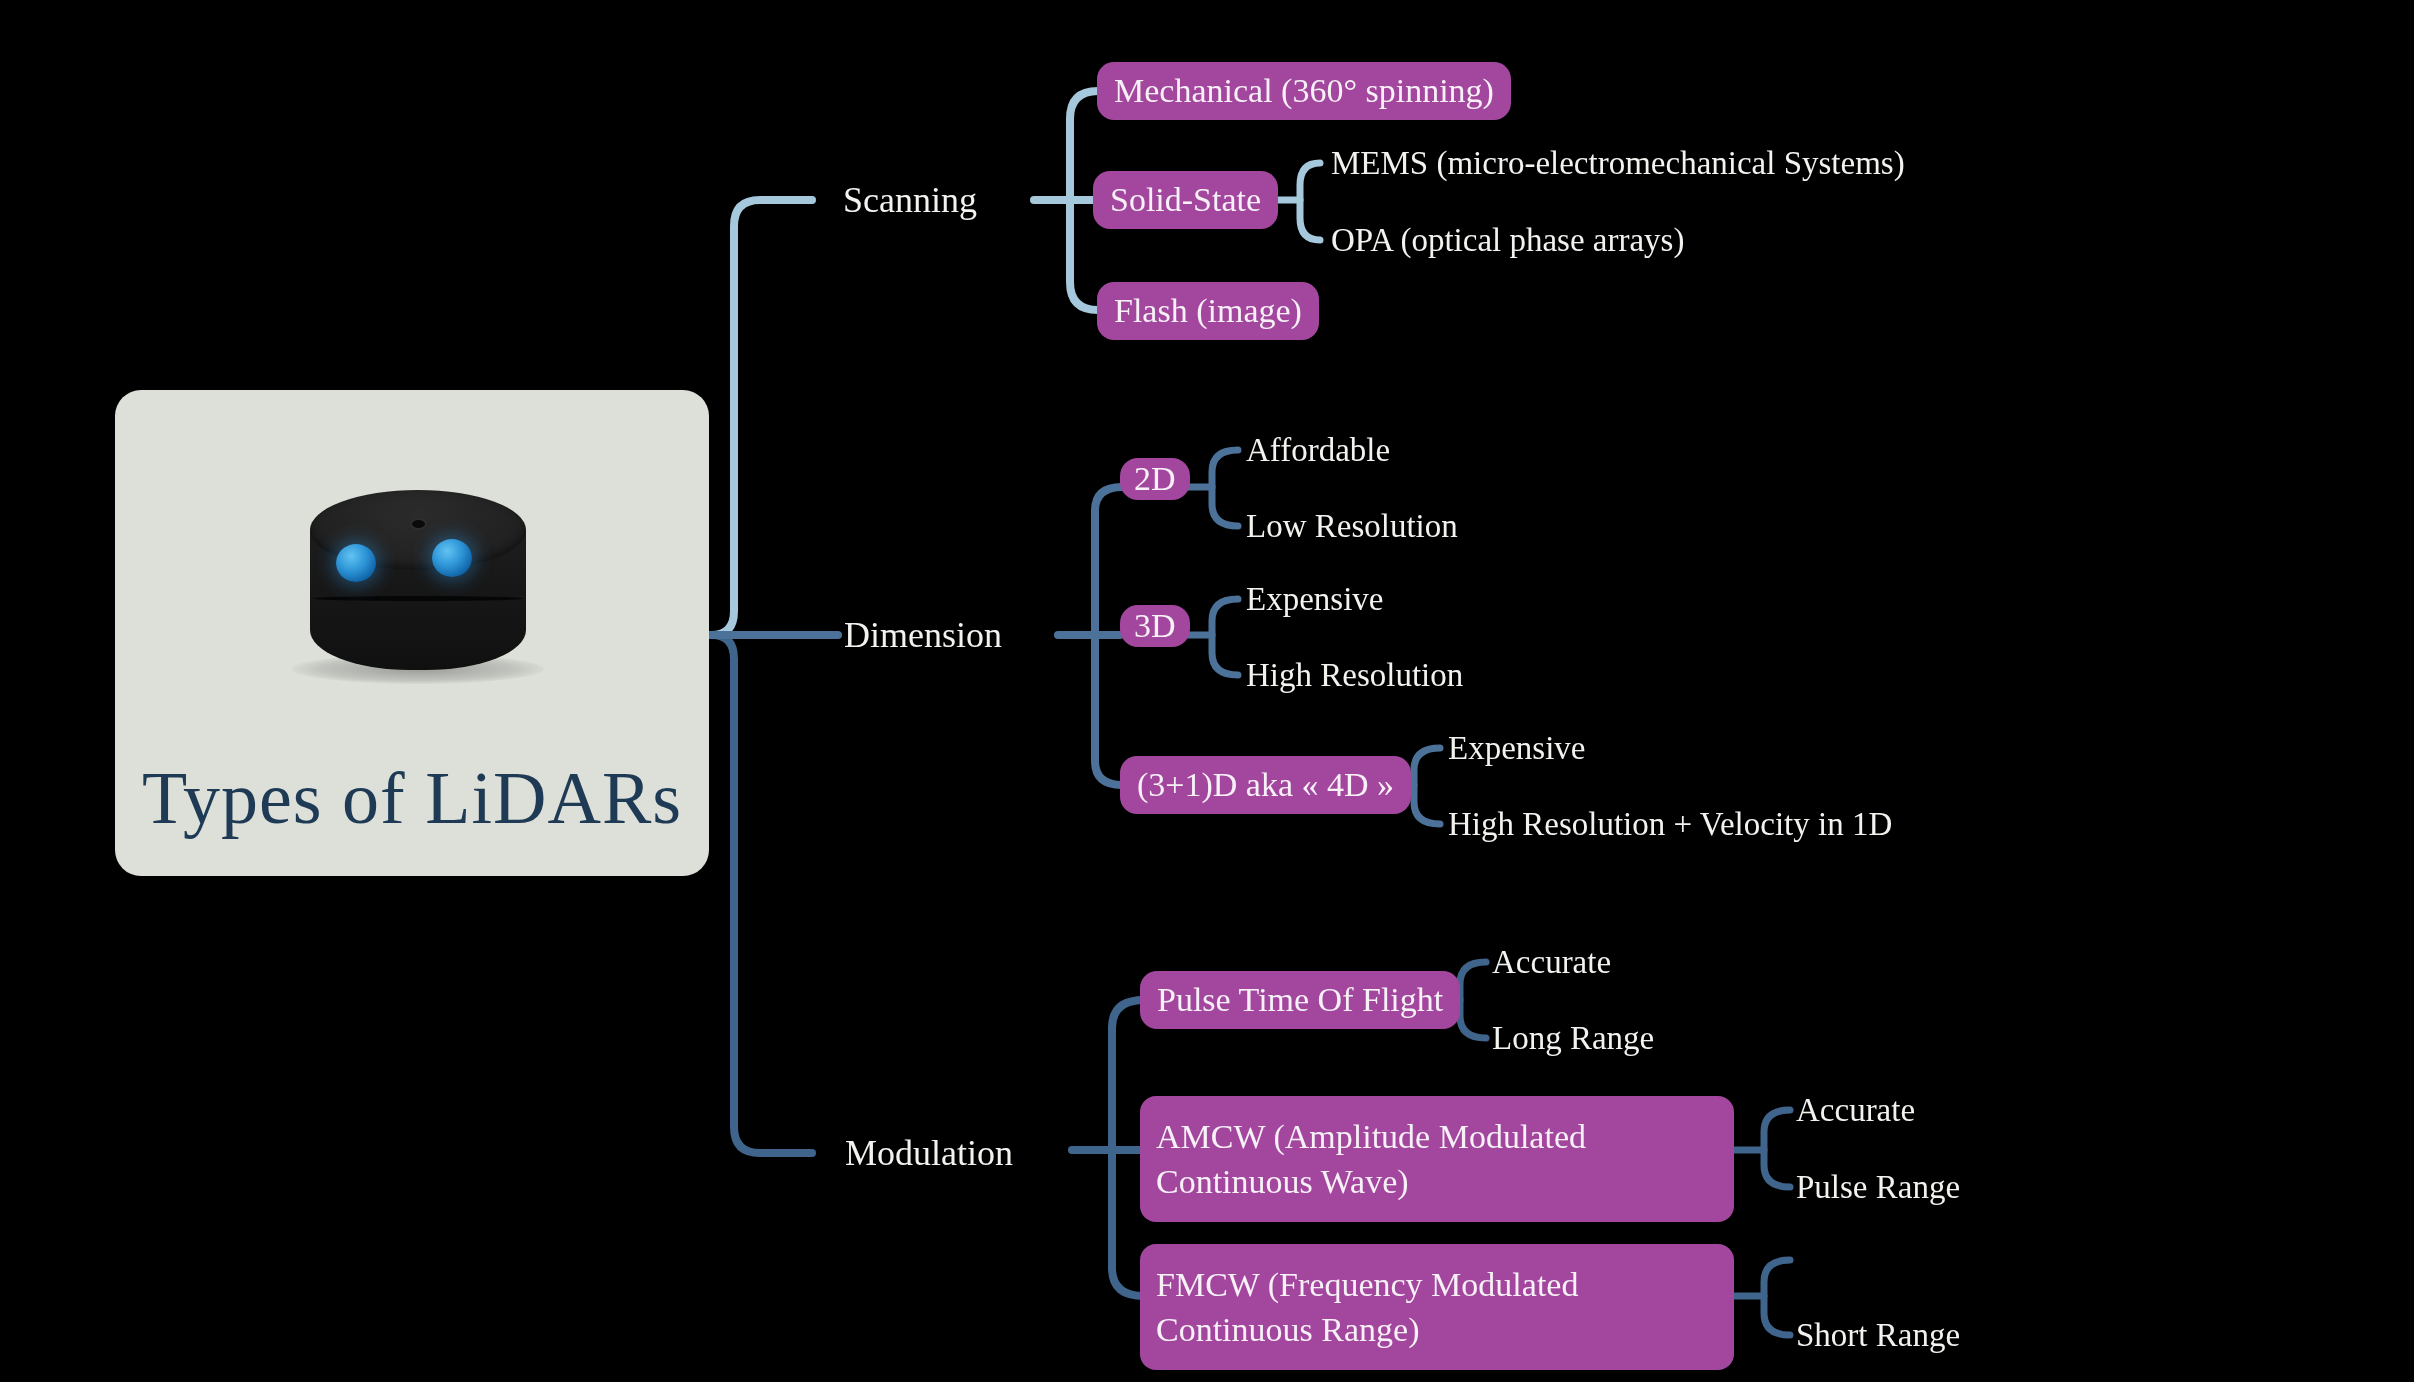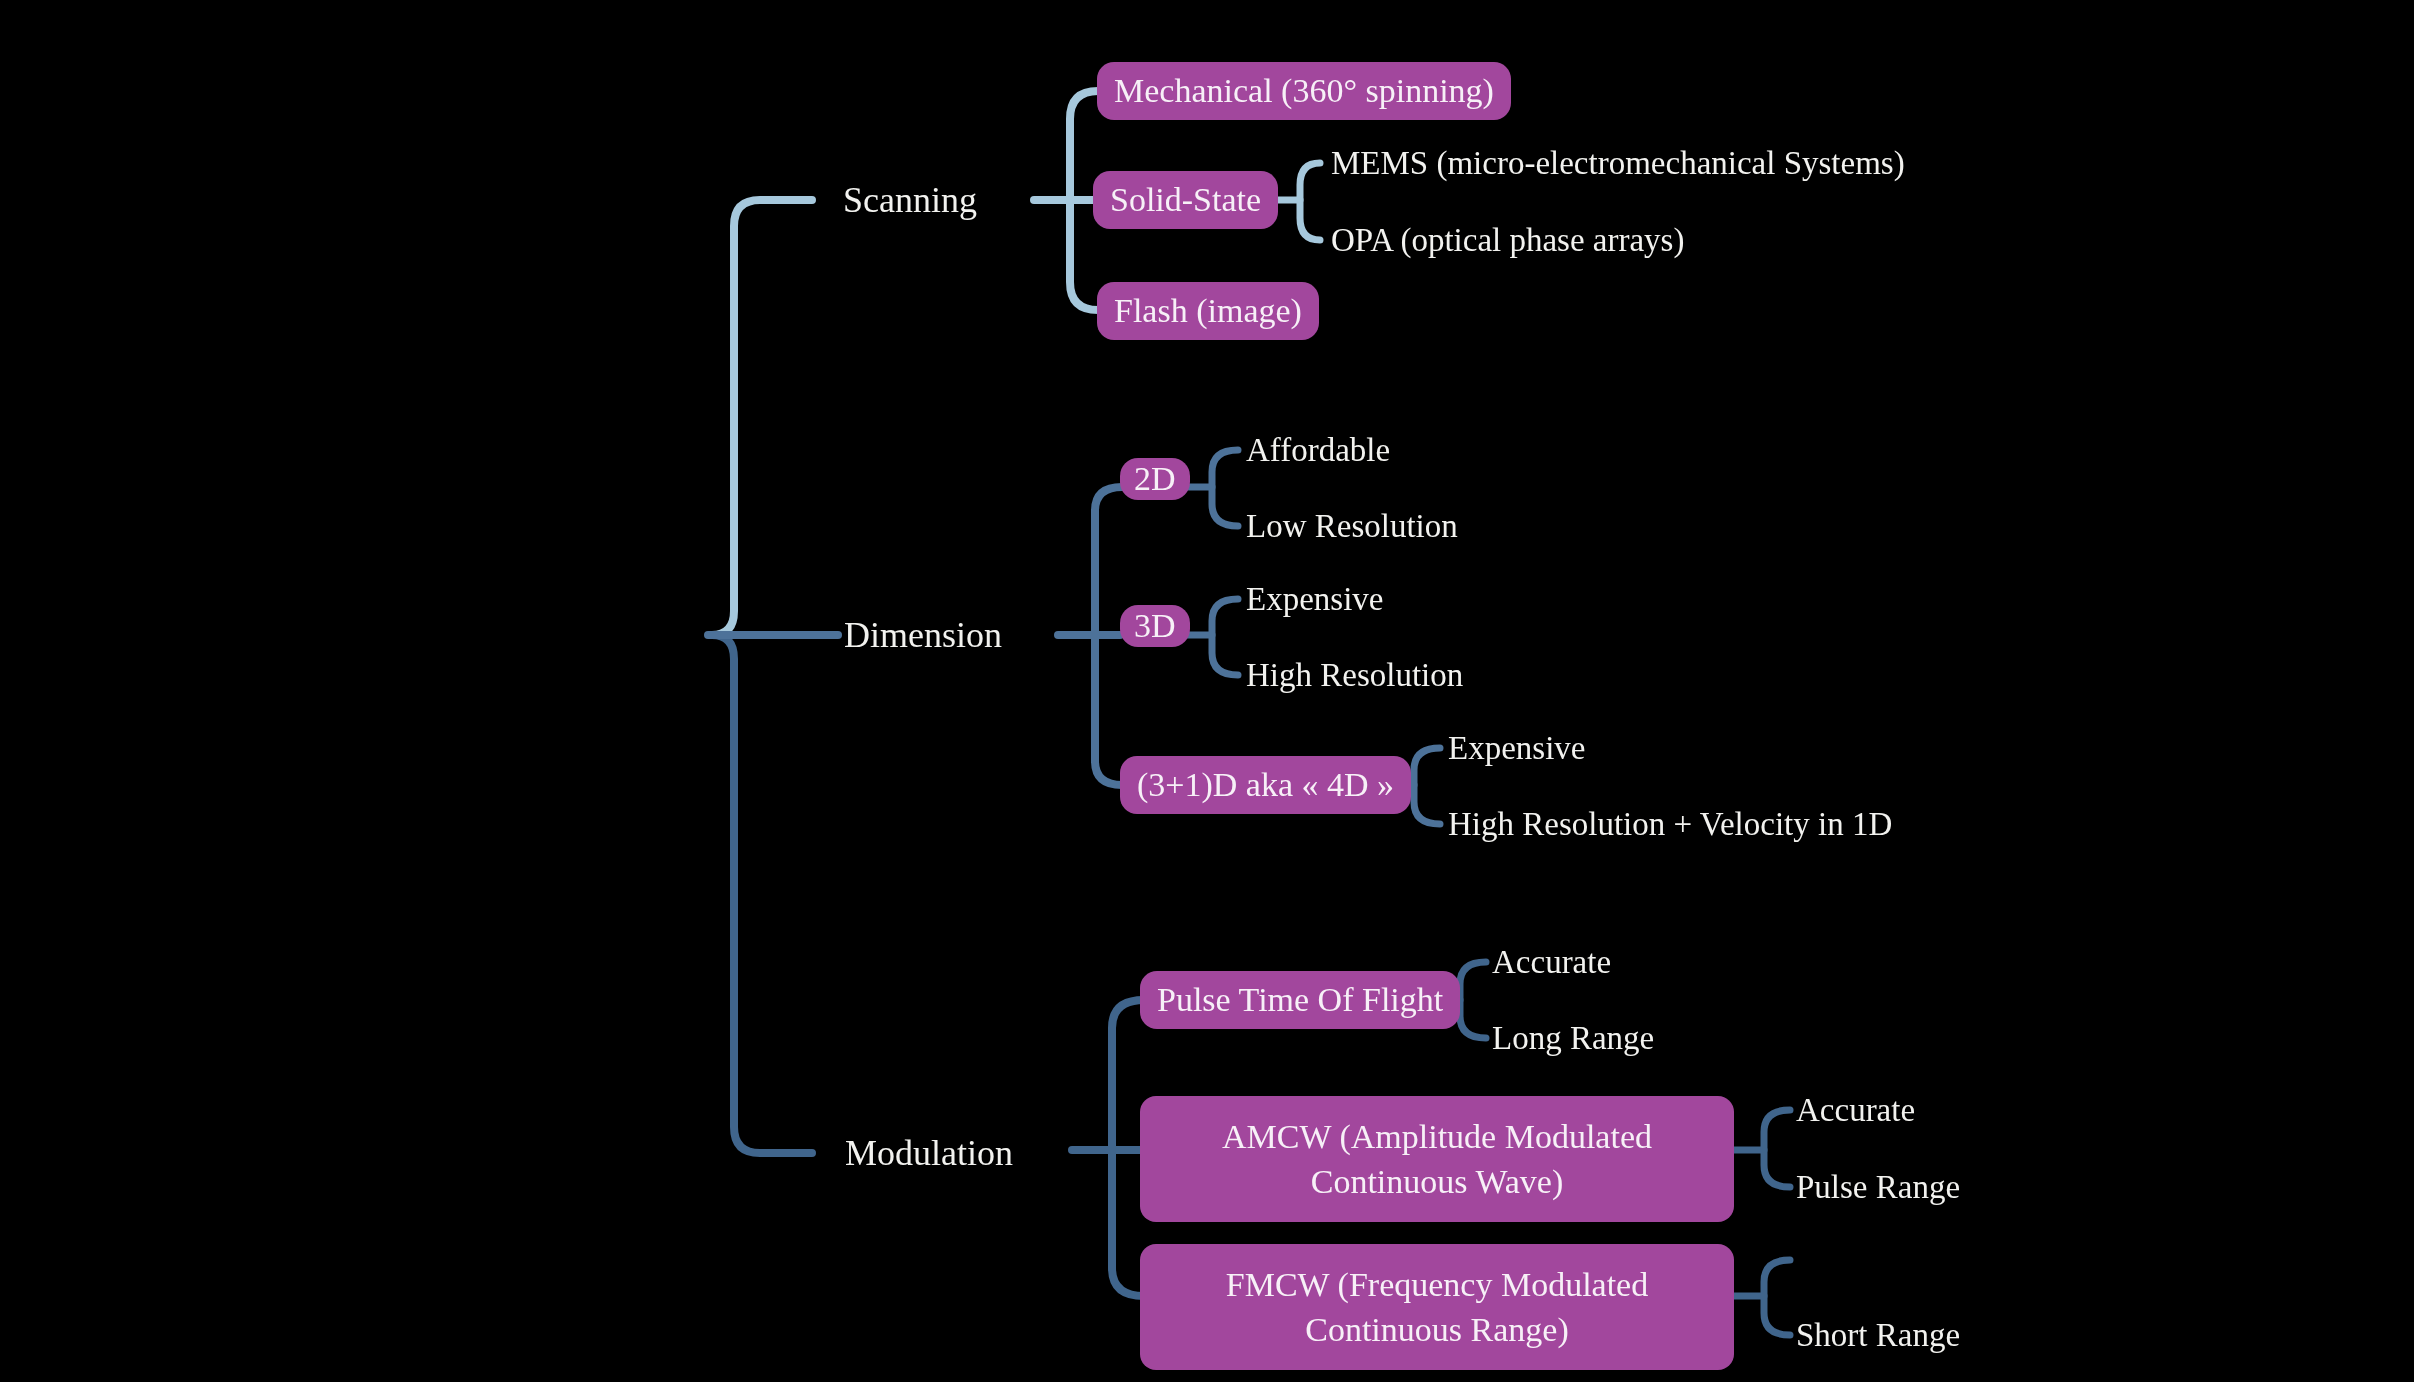--- a/index.html
+++ b/index.html
@@ -57,21 +57,21 @@
 
   
   .branch-label{position:absolute;font-size:36px;line-height:50px;white-space:nowrap}
   .lbl-scanning{left:843px;top:175px}
   .lbl-dimension{left:844px;top:610px}
   .lbl-modulation{left:845px;top:1128px}
 
   
   .node{
     position:absolute;background:var(--node-fill);color:var(--node-text);
-    font-size:34px;line-height:38px;padding:10px 17px;border-radius:17px;white-space:nowrap;text-align:center;
+    font-size:34px;line-height:38px;padding:10px 17px;border-radius:17px;white-space:nowrap;
   }
   .node.small{padding:2px 14px;border-radius:18px}
   .node.wide{width:594px;white-space:normal;font-size:34px;line-height:45px;padding:18px 16px;border-radius:16px}
   .n-mechanical{left:1097px;top:62px}
   .n-solidstate{left:1093px;top:171px}
   .n-flash{left:1097px;top:282px}
   .n-2d{left:1120px;top:458px}
   .n-3d{left:1120px;top:605px}
   .n-4d{left:1120px;top:756px}
   .n-pulse{left:1140px;top:971px}
@@ -135,20 +135,32 @@
         <path d="M 1184 487 H 1212"></path>
         <path d="M 1238 450 Q 1212 450 1212 472 V 504 Q 1212 526 1238 526"></path>
         <path d="M 1184 635 H 1212"></path>
         <path d="M 1238 599 Q 1212 599 1212 621 V 653 Q 1212 675 1238 675"></path>
         <path d="M 1390 785 H 1414"></path>
         <path d="M 1440 748 Q 1414 748 1414 770 V 802 Q 1414 824 1440 824"></path>
       </g>
     </g>
   </svg>
 
+  <div class="root-card">
+    <div class="lidar">
+      <div class="lidar-shadow"></div>
+      <div class="lidar-body"></div>
+      <div class="lidar-top"></div>
+      <div class="lidar-hole"></div>
+      <div class="lidar-seam"></div>
+      <div class="lidar-eye left"></div>
+      <div class="lidar-eye right"></div>
+    </div>
+    <div class="root-title">Types of LiDARs</div>
+  </div>
 
   <div class="branch-label lbl-scanning">Scanning</div>
   <div class="branch-label lbl-dimension">Dimension</div>
   <div class="branch-label lbl-modulation">Modulation</div>
 
   <div class="node n-mechanical">Mechanical (360° spinning)</div>
   <div class="node n-solidstate">Solid-State</div>
   <div class="node n-flash">Flash (image)</div>
   <div class="leaf lf-opa">OPA (optical phase arrays)</div>
   <div class="leaf lf-mems">MEMS (micro-electromechanical Systems)</div>

